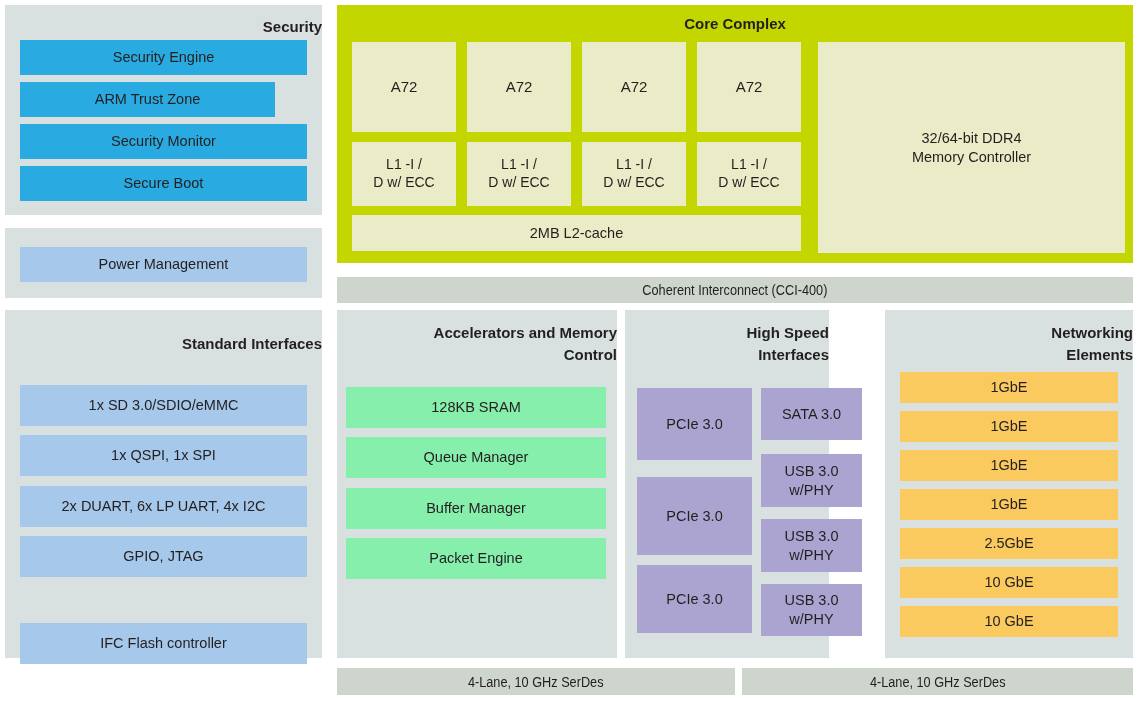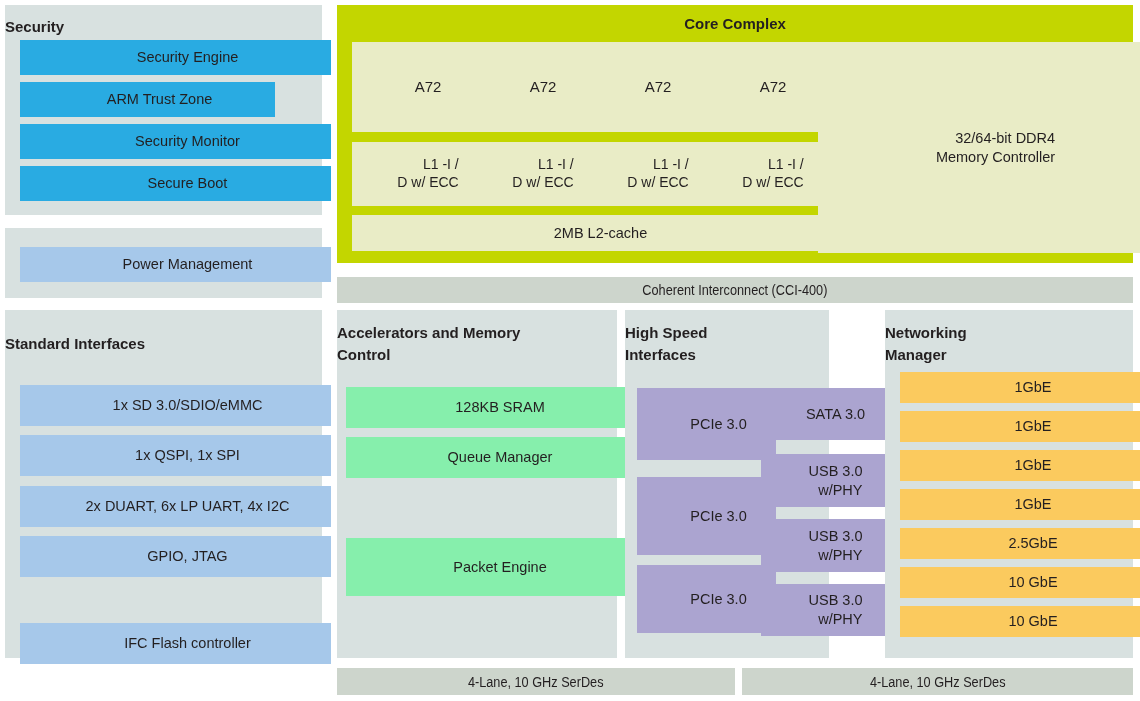--- a/index.html
+++ b/index.html
@@ -9,37 +9,36 @@
     height: 701px;
     background: #ffffff;
     font-family: "Liberation Sans", "DejaVu Sans", sans-serif;
     color: #231f20;
     overflow: hidden;
   }
   .panel { position: absolute; background: #d8e1e0; }
   .panel-title {
     position: absolute;
     left: 0; right: 0;
-    text-align: left;
+    text-align: right;
     font-weight: bold;
     font-size: 15px;
     line-height: 1.45;
     white-space: pre-line;
     color: #231f20;
   }
   .bar {
     position: absolute;
     display: flex;
     align-items: center;
     justify-content: center;
-    text-align: right;
+    text-align: center;
     font-size: 14.5px;
     line-height: 1.28;
     white-space: pre-line;
-    padding-left: 24px;
   }
   .cyan   { background: #29abe2; }
   .blue   { background: #a6c8ea; }
   .yellow { background: #86efac; }
   .purple { background: #aba4d0; }
   .orange { background: #fbca5e; }
   .palegreen { background: #e9ecc6; }
 
   .core-complex {
     position: absolute;
@@ -71,21 +70,21 @@
   }
 </style>
 </head>
 <body>
 
 <div class="stage">
 
   <section class="panel" style="left:5px; top:5px; width:317px; height:210px;">
     <div class="panel-title" style="top:11px;">Security</div>
     <div class="bar cyan" style="left:15px; top:35px; width:287px; height:35px;">Security Engine</div>
-    <div class="bar cyan" style="left:15px; top:77px; width:231px; height:35px;">ARM Trust Zone</div>
+    <div class="bar cyan" style="left:15px; top:77px; width:255px; height:35px;">ARM Trust Zone</div>
     <div class="bar cyan" style="left:15px; top:119px; width:287px; height:35px;">Security Monitor</div>
     <div class="bar cyan" style="left:15px; top:161px; width:287px; height:35px;">Secure Boot</div>
   </section>
 
   <section class="panel" style="left:5px; top:228px; width:317px; height:70px;">
     <div class="bar blue" style="left:15px; top:19px; width:287px; height:35px;">Power Management</div>
   </section>
 
   <section class="panel" style="left:5px; top:310px; width:317px; height:348px;">
     <div class="panel-title" style="top:23px;">Standard Interfaces</div>
@@ -121,21 +120,22 @@
 
   <div class="hbar" style="left:337px; top:277px; width:796px; height:26px;">
     <span class="condensed">Coherent Interconnect (CCI-400)</span>
   </div>
 
   <section class="panel" style="left:337px; top:310px; width:280px; height:348px;">
     <div class="panel-title" style="top:12px;">Accelerators and Memory
 Control</div>
     <div class="bar yellow" style="left:9px; top:77px; width:260px; height:41px;">128KB SRAM</div>
     <div class="bar yellow" style="left:9px; top:127px; width:260px; height:41px;">Queue Manager</div>
-    <div class="bar yellow" style="left:9px; top:228px; width:260px; height:58px;">Packet Engine</div>
+    <div class="bar yellow" style="left:9px; top:178px; width:260px; height:41px;">Buffer Manager</div>
+    <div class="bar yellow" style="left:9px; top:228px; width:260px; height:41px;">Packet Engine</div>
   </section>
 
   <section class="panel" style="left:625px; top:310px; width:204px; height:348px;">
     <div class="panel-title" style="top:12px;">High Speed
 Interfaces</div>
 
     <div class="bar purple" style="left:12px; top:78px; width:115px; height:72px;">PCIe 3.0</div>
     <div class="bar purple" style="left:12px; top:167px; width:115px; height:78px;">PCIe 3.0</div>
     <div class="bar purple" style="left:12px; top:255px; width:115px; height:68px;">PCIe 3.0</div>
 
@@ -143,21 +143,21 @@
     <div class="bar purple" style="left:136px; top:144px; width:101px; height:53px;">USB 3.0
 w/PHY</div>
     <div class="bar purple" style="left:136px; top:209px; width:101px; height:53px;">USB 3.0
 w/PHY</div>
     <div class="bar purple" style="left:136px; top:274px; width:101px; height:52px;">USB 3.0
 w/PHY</div>
   </section>
 
   <section class="panel" style="left:885px; top:310px; width:248px; height:348px;">
     <div class="panel-title" style="top:12px;">Networking
-Manager</div>
+Elements</div>
     <div class="bar orange" style="left:15px; top:62px; width:218px; height:31px;">1GbE</div>
     <div class="bar orange" style="left:15px; top:101px; width:218px; height:31px;">1GbE</div>
     <div class="bar orange" style="left:15px; top:140px; width:218px; height:31px;">1GbE</div>
     <div class="bar orange" style="left:15px; top:179px; width:218px; height:31px;">1GbE</div>
     <div class="bar orange" style="left:15px; top:218px; width:218px; height:31px;">2.5GbE</div>
     <div class="bar orange" style="left:15px; top:257px; width:218px; height:31px;">10 GbE</div>
     <div class="bar orange" style="left:15px; top:296px; width:218px; height:31px;">10 GbE</div>
   </section>
 
   <div class="hbar" style="left:337px; top:668px; width:398px; height:27px;">

